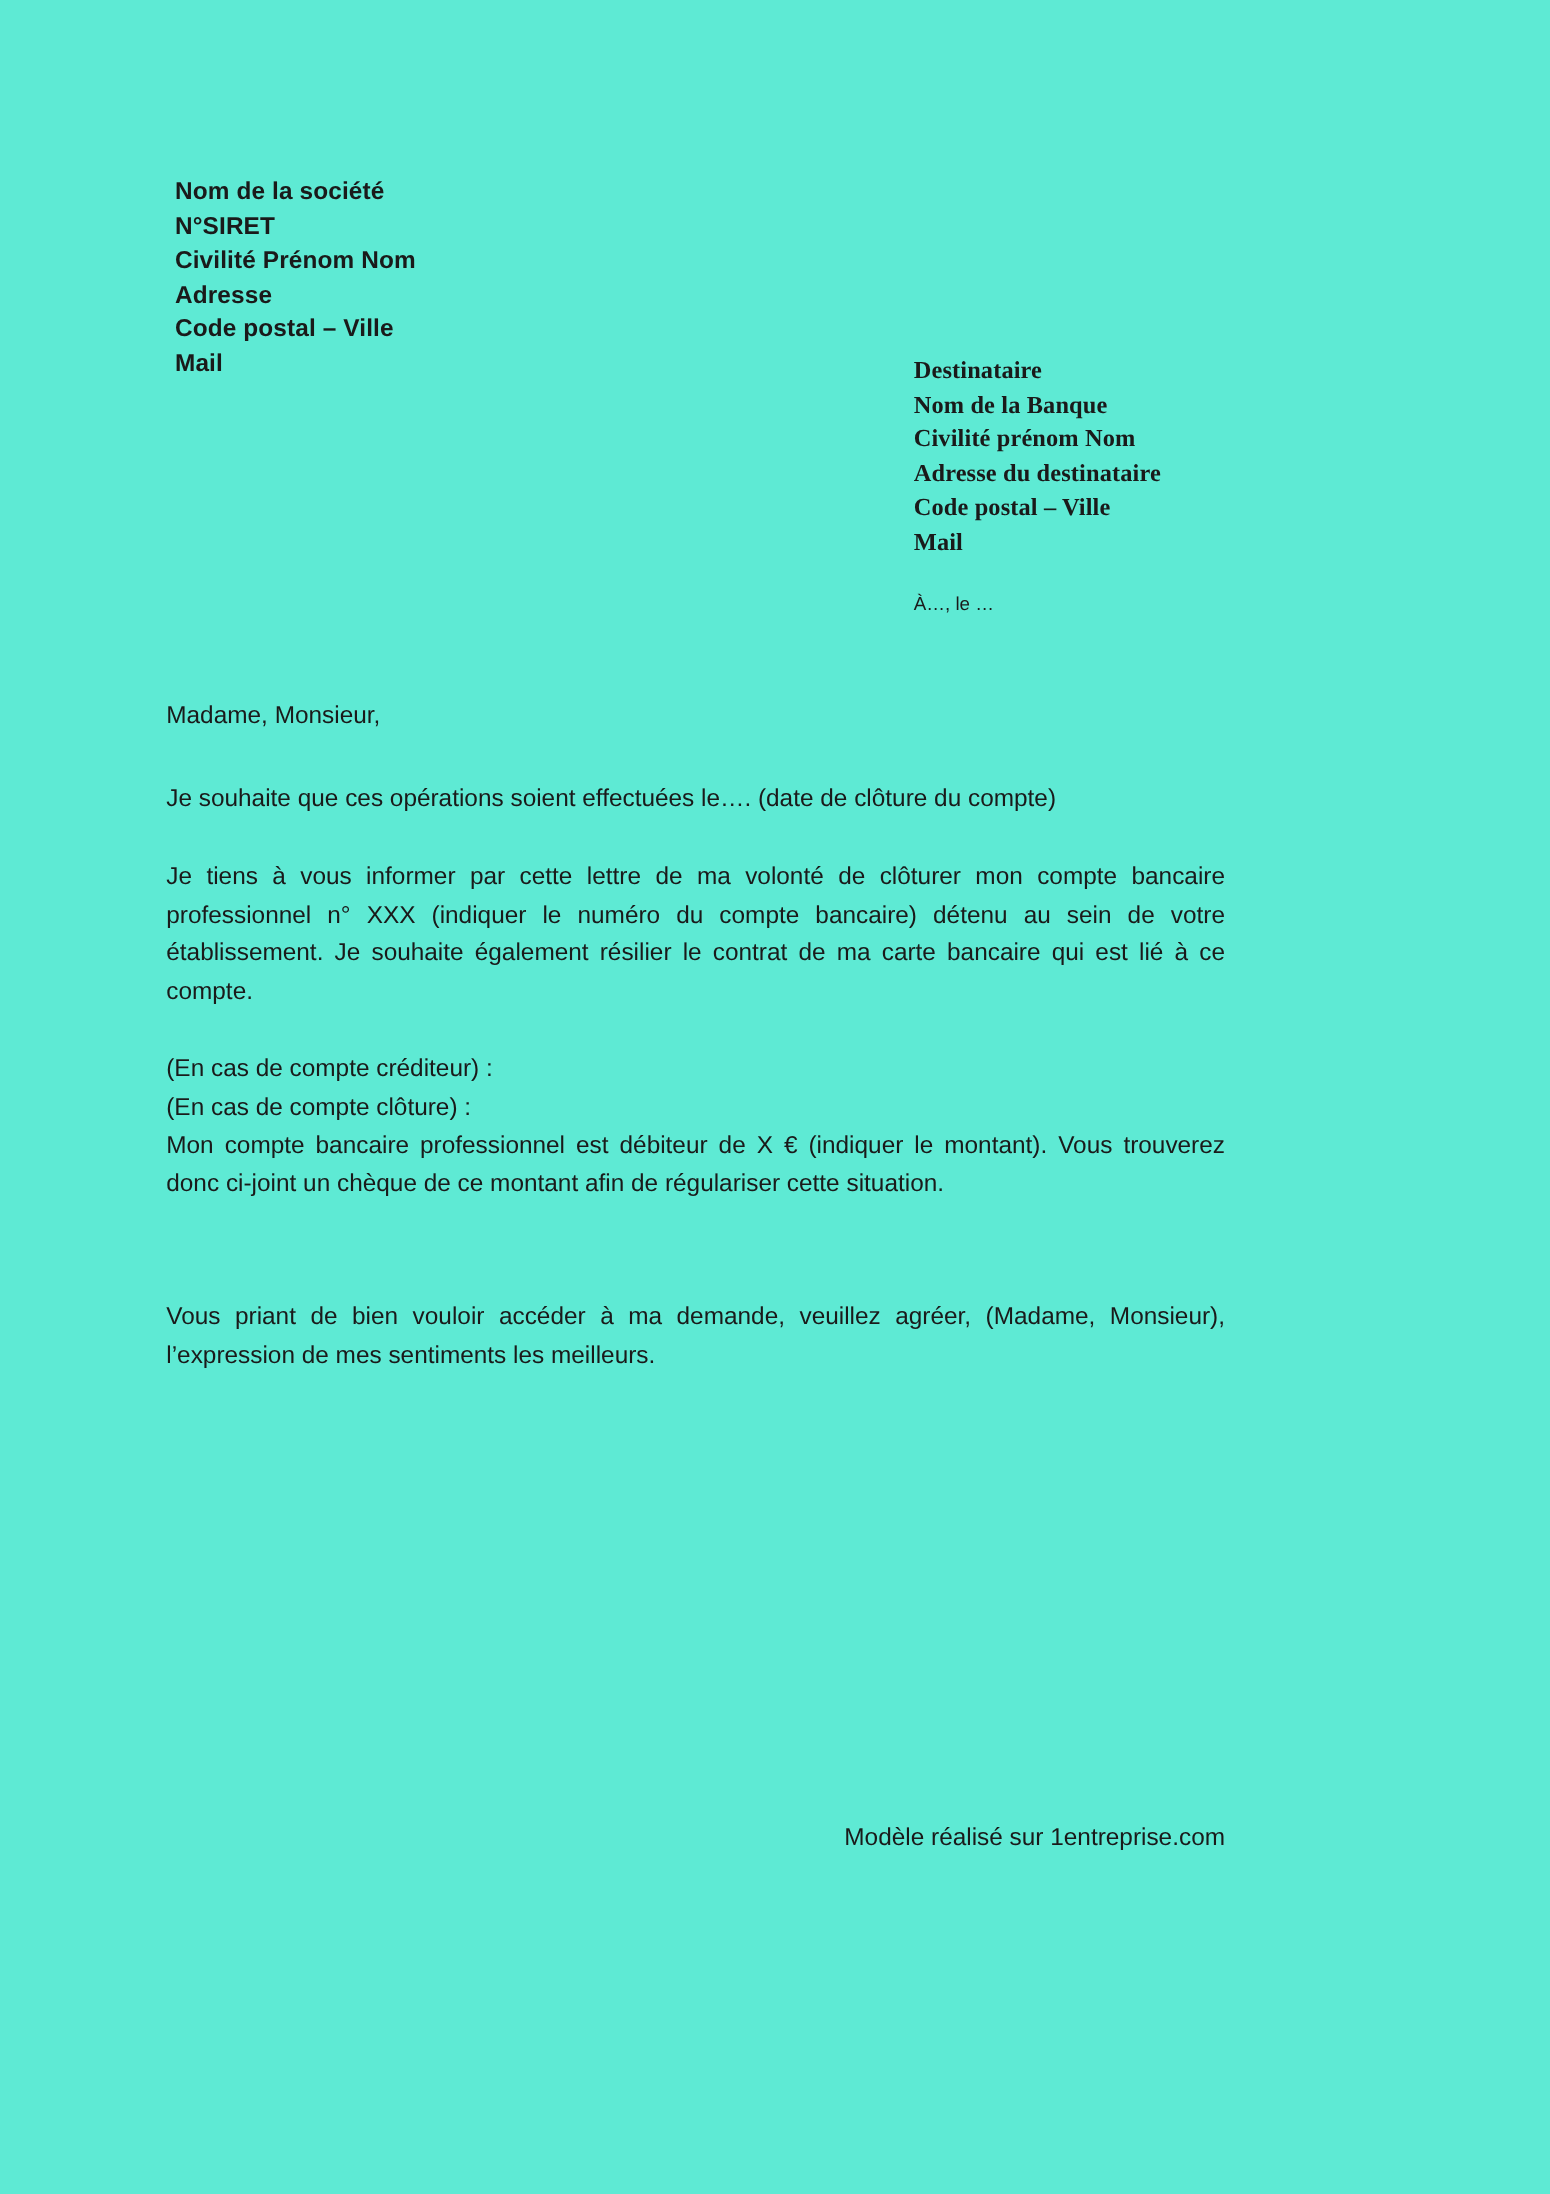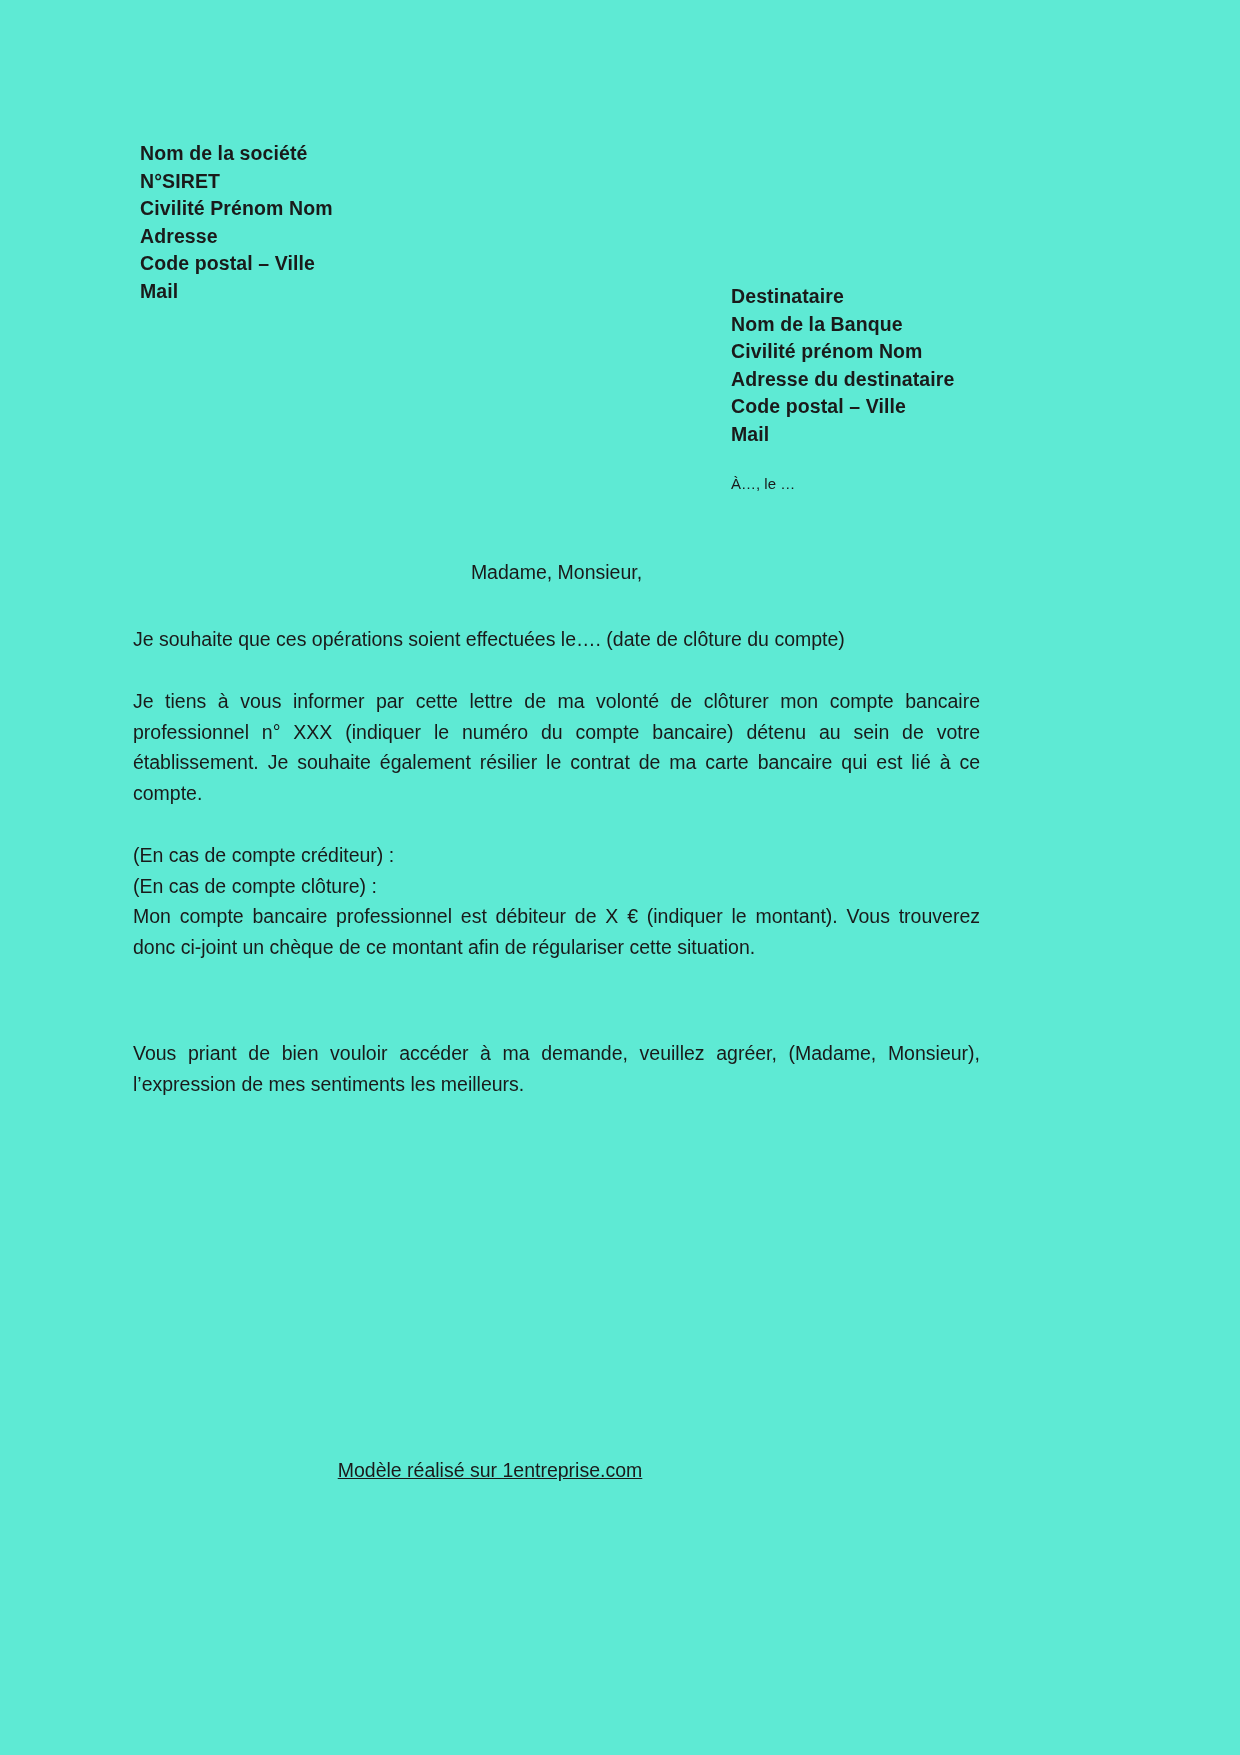--- a/index.html
+++ b/index.html
@@ -41,20 +41,21 @@
     position: absolute;
     left: 731px;
     top: 283px;
     font-weight: bold;
     font-size: 19.5px;
     line-height: 27.5px;
     letter-spacing: 0.1px;
   }
   .recipient-block .line {
     white-space: pre;
+    font-family: Liberation Serif, serif;
   }
 
   
   .date-line {
     position: absolute;
     left: 731px;
     top: 470px;
     font-weight: normal;
     font-size: 15px;
     line-height: 27.5px;
@@ -72,21 +73,21 @@
     font-weight: normal;
     text-align: justify;
     text-justify: inter-word;
   }
   .body-area p {
     margin: 0;
     font-stretch: semi-condensed;
   }
   .salutation {
     margin-bottom: 36px !important;
-    text-align: center;
+    text-align: left;
   }
   .para {
     margin-bottom: 32px !important;
   }
   .label-line {
     text-align: left;
     margin-bottom: 0 !important;
   }
   .spacer-lg {
     height: 44px;
@@ -102,26 +103,25 @@
     line-height: 28px;
     white-space: pre;
   }
 
   
   .footer {
     position: absolute;
     left: 0;
     top: 1456px;
     width: 980px;
-    text-align: center;
+    text-align: right;
     font-size: 19.5px;
     line-height: 28px;
     font-weight: normal;
     white-space: pre;
-    text-decoration: underline;
   }
 </style>
 </head>
 <body>
 
 <div class="page">
 
   <div class="sender-block">
     <div class="line">Nom de la société</div>
     <div class="line">N°SIRET</div>

